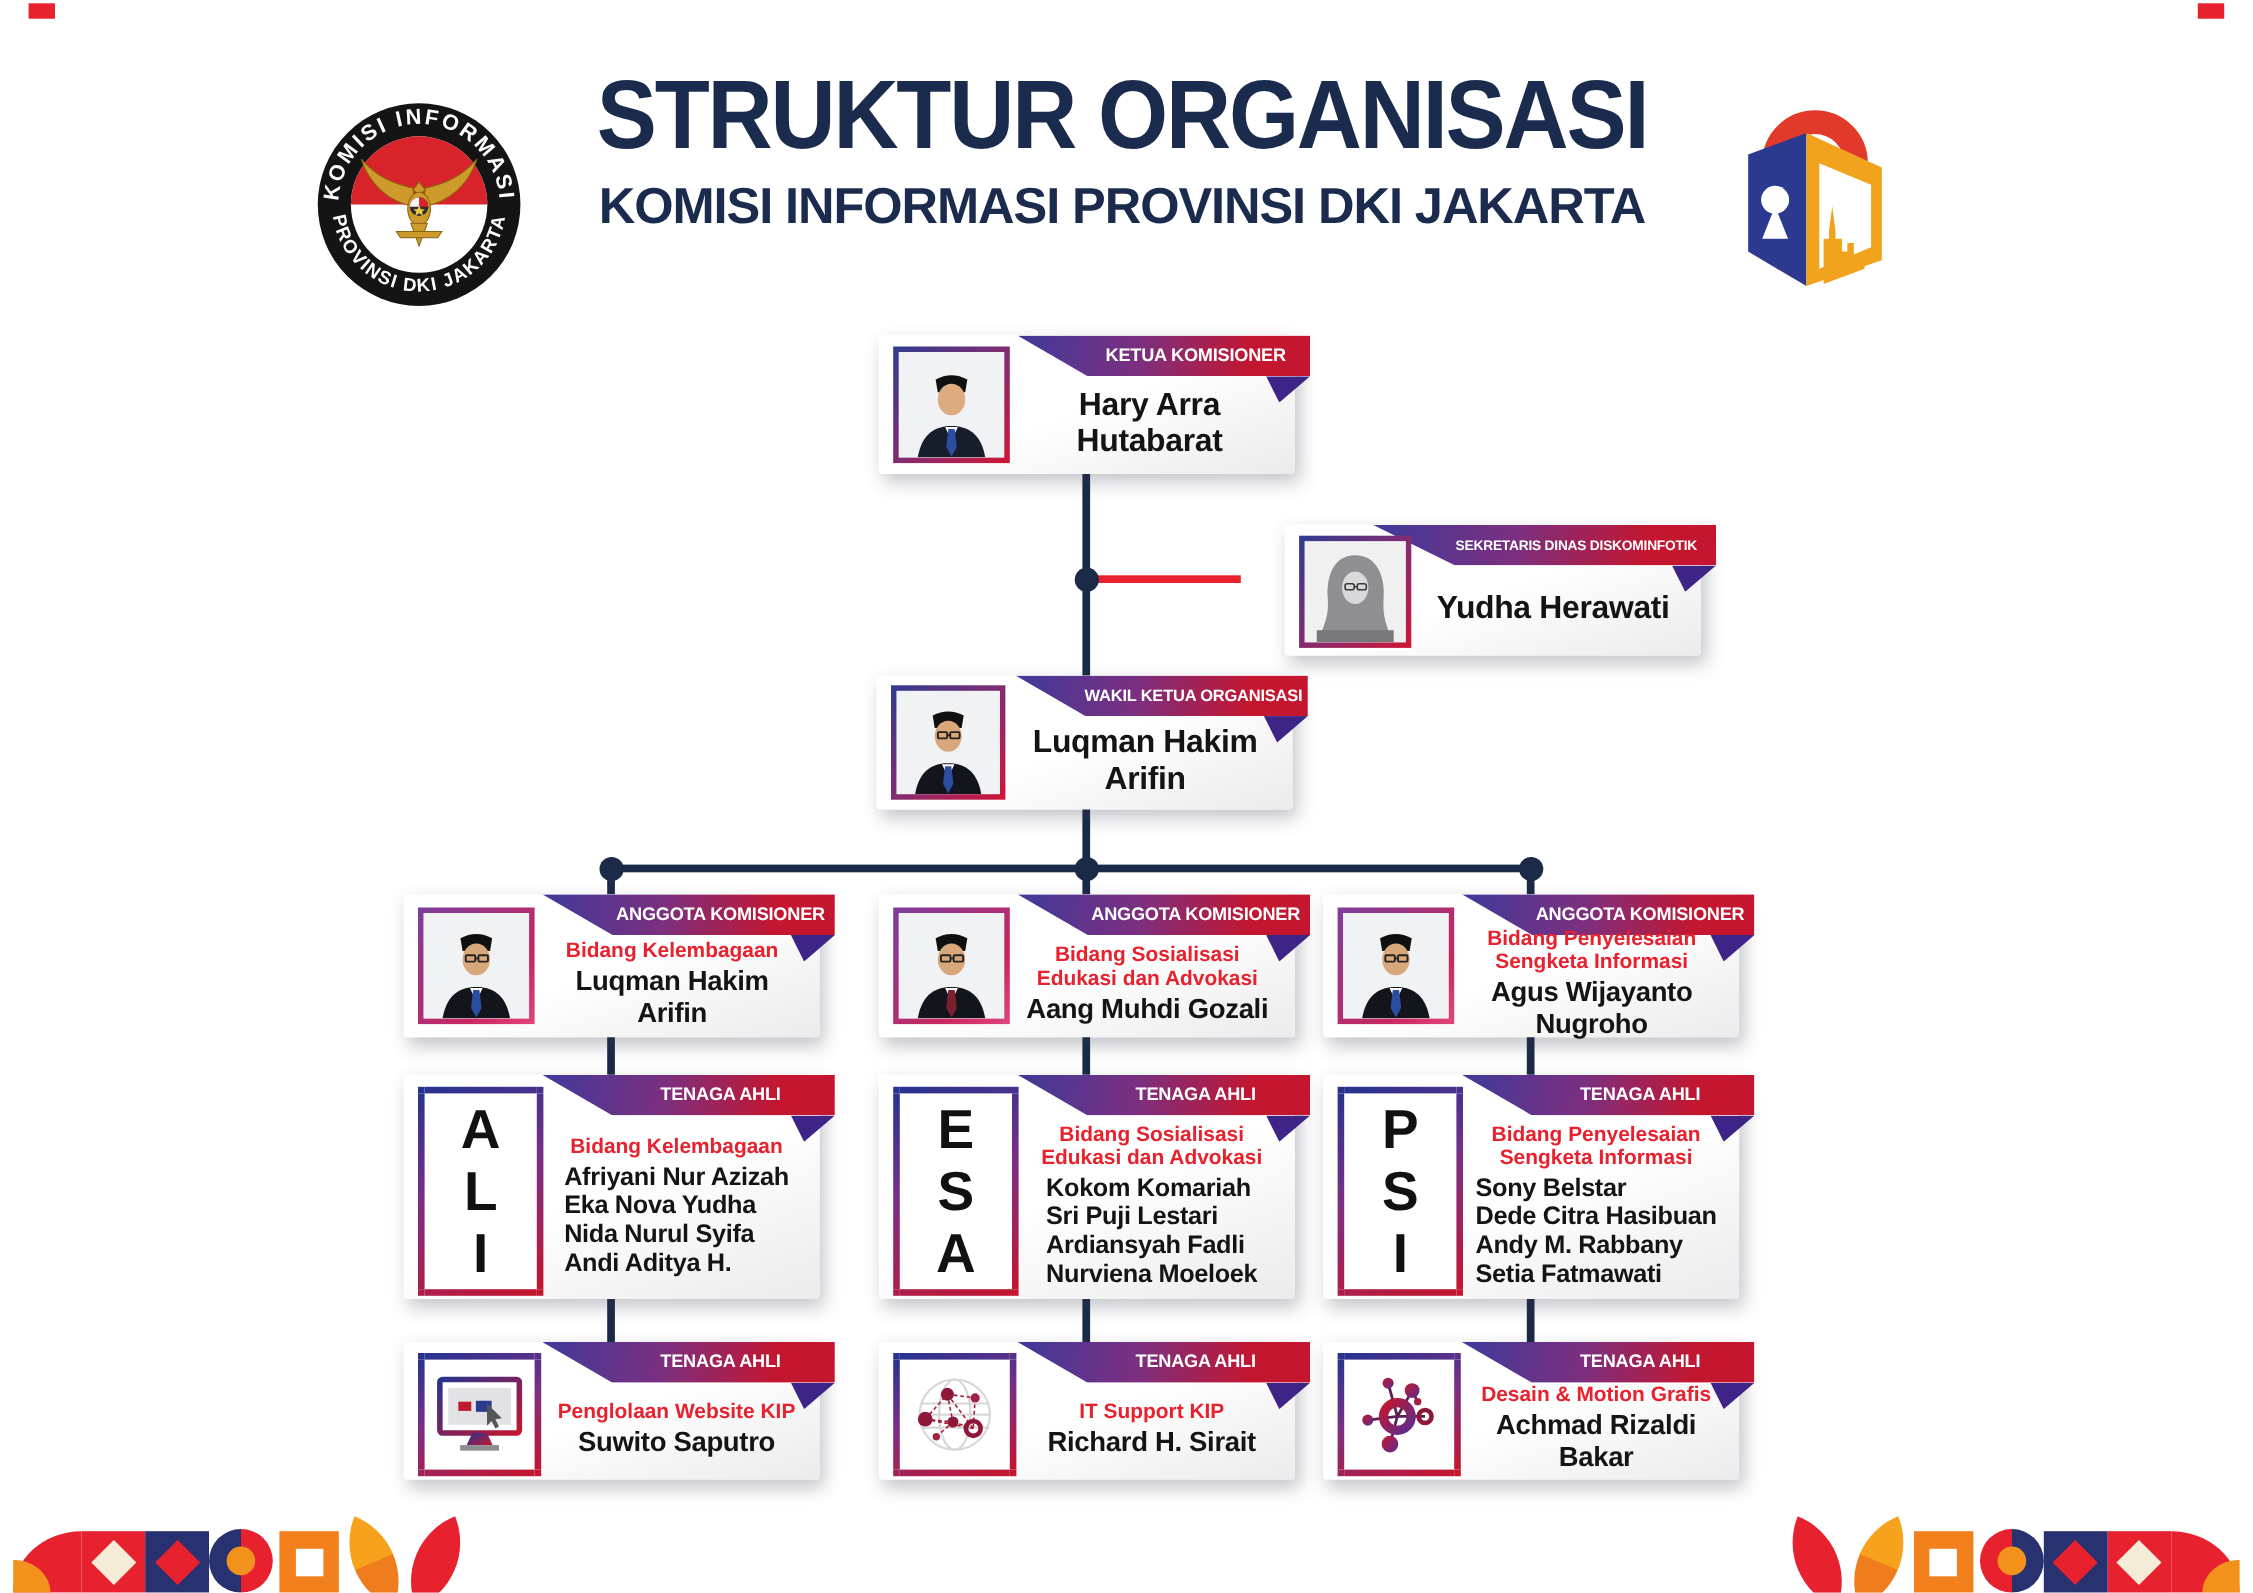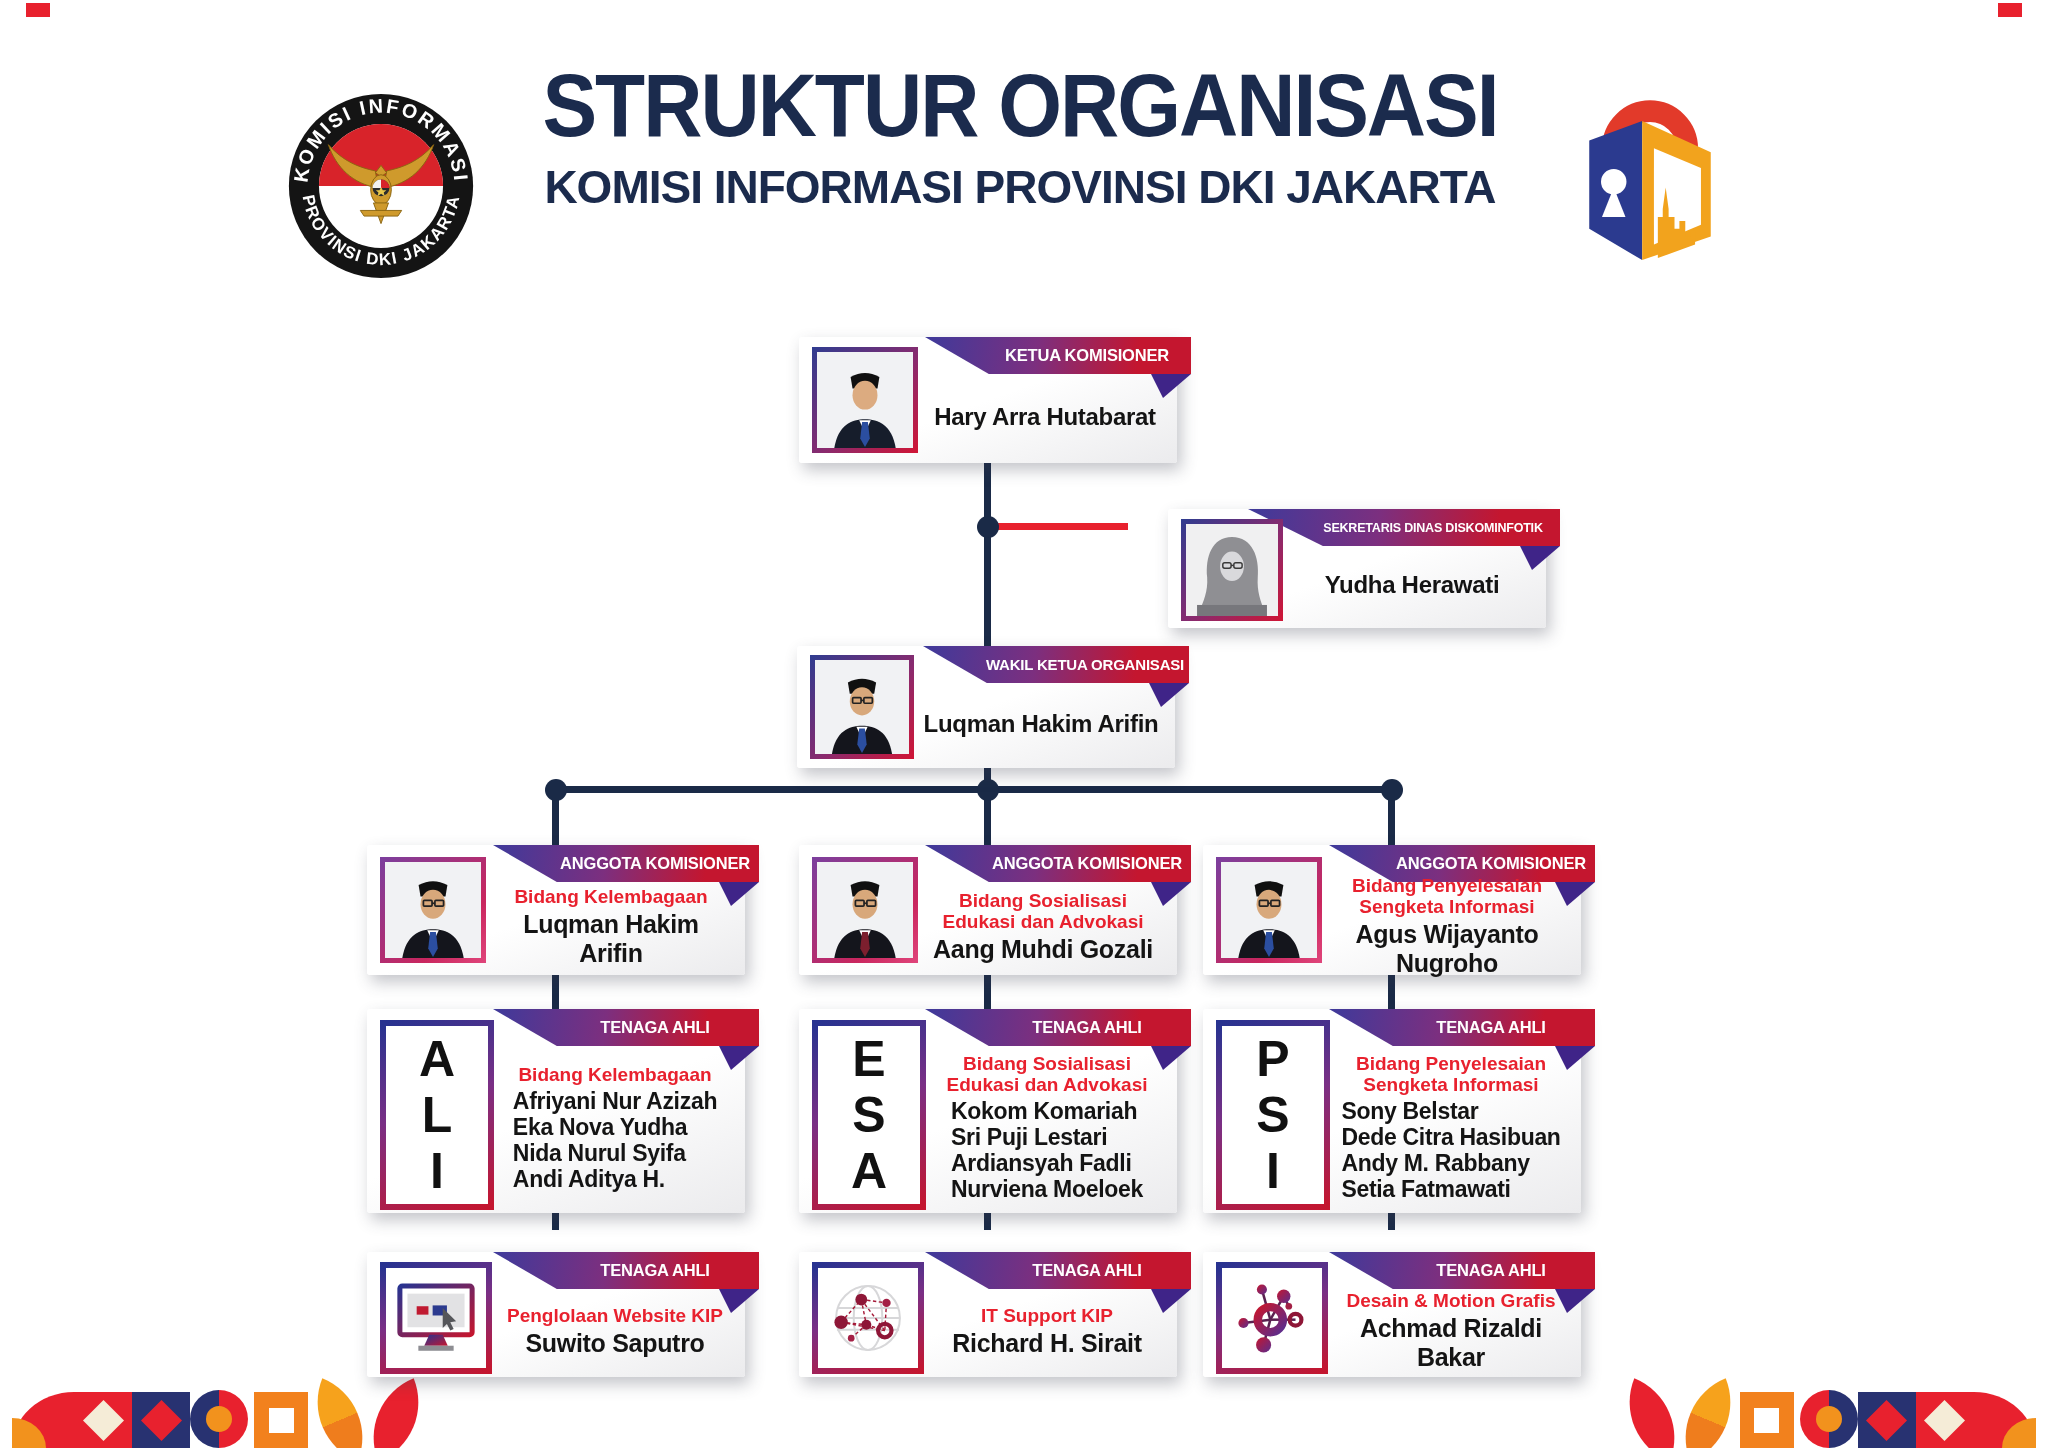--- a/index.html
+++ b/index.html
@@ -15,38 +15,38 @@
   .corner-red{position:absolute;top:3px;width:24px;height:14px;background:#e8212e;}
 
   
   .vline{position:absolute;width:7px;background:#1a2a47;z-index:0;}
   .hline{position:absolute;height:7px;background:#1a2a47;z-index:0;}
   .rline{position:absolute;height:7px;background:#e8212e;z-index:0;}
   .dot{position:absolute;width:22px;height:22px;border-radius:50%;background:#1a2a47;z-index:1;}
 
   
   .card{position:absolute;background:linear-gradient(160deg,#ffffff 50%,#ebebed 100%);
-        border-radius:3px;box-shadow:4px 7px 16px rgba(55,60,75,.30);z-index:2;margin-top:32px;}
+        border-radius:3px;box-shadow:4px 7px 16px rgba(55,60,75,.30);z-index:2;}
   .ribbon{position:absolute;top:0;right:-14px;height:37px;width:266px;box-sizing:border-box;
           display:flex;align-items:center;justify-content:center;padding:0 14px 0 72px;
           background:linear-gradient(97deg,#3e3a9b 0%,#7c2f7f 42%,#c4162f 80%);
           clip-path:polygon(0 0,100% 0,100% 100%,24% 100%);
           color:#ffffff;font-weight:700;font-size:16.5px;letter-spacing:-.2px;white-space:nowrap;}
   .ribbon.wide{width:312px;font-size:12.5px;}
   .fold{position:absolute;top:37px;right:-14px;width:40px;height:24px;background:#3f2488;
         clip-path:polygon(0 0,100% 0,30% 100%);}
   .pframe{position:absolute;padding:5px;background:linear-gradient(135deg,#2f3c90,#8a2a6e 55%,#d01535);}
   .pframe.pink{background:linear-gradient(135deg,#7b3f9e 0%,#c9265e 70%,#e0457b 100%);}
   .pimg{width:100%;height:100%;background:#f1f2f4;overflow:hidden;}
   .pimg svg{display:block;width:100%;height:100%;}
   .body{position:absolute;top:37px;bottom:4px;display:flex;flex-direction:column;
         align-items:center;justify-content:center;text-align:center;gap:3px;}
   .bidang{color:#e8212e;font-weight:700;font-size:19px;line-height:21px;white-space:pre-line;}
   .pname{color:#141414;font-weight:800;font-size:25px;letter-spacing:-.3px;}
-  .pname.big{font-size:24px;}
+  .pname.big{font-size:29px;}
   .names{color:#141414;font-weight:800;font-size:23px;line-height:26px;white-space:pre-line;
          display:inline-block;text-align:left;letter-spacing:-.3px;}
   .letters{position:absolute;left:13px;top:11px;width:102px;height:178px;
            border:6px solid;border-image:linear-gradient(160deg,#283390,#7a2f85 45%,#c4162f) 1;
            display:flex;align-items:center;justify-content:center;text-align:center;
            font-size:50px;line-height:56px;font-weight:700;color:#111;white-space:pre-line;background:#fff;}
   .ibox{position:absolute;left:13px;top:10px;width:100px;height:100px;
         border:6px solid;border-image:linear-gradient(160deg,#283390,#7a2f85 45%,#c4162f) 1;
         background:#ffffff;display:flex;align-items:center;justify-content:center;}
   .ibox svg{width:84px;height:84px;}

